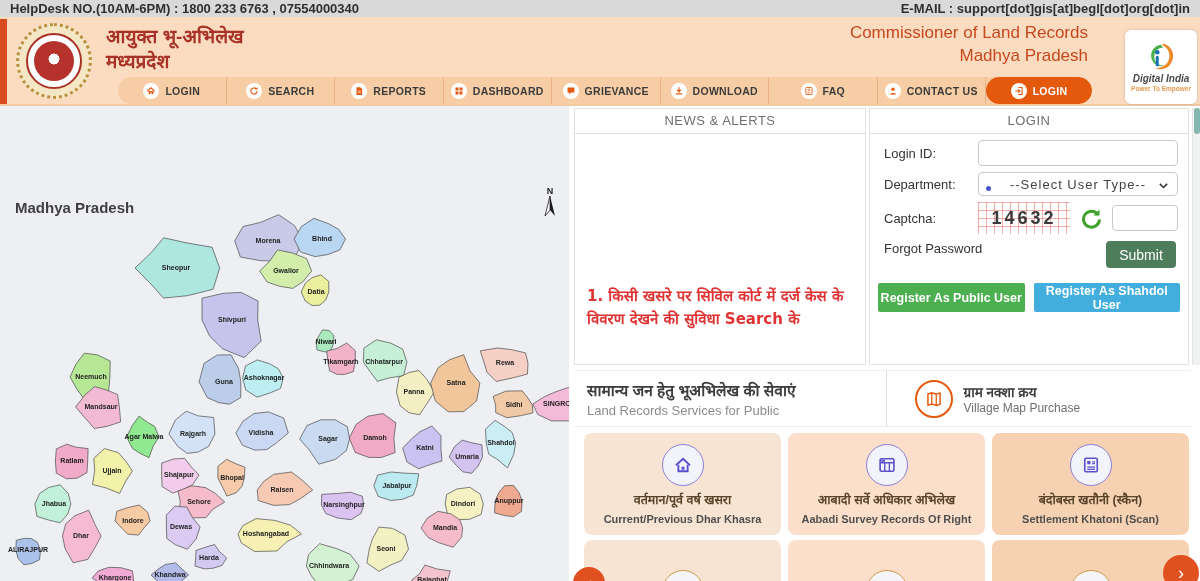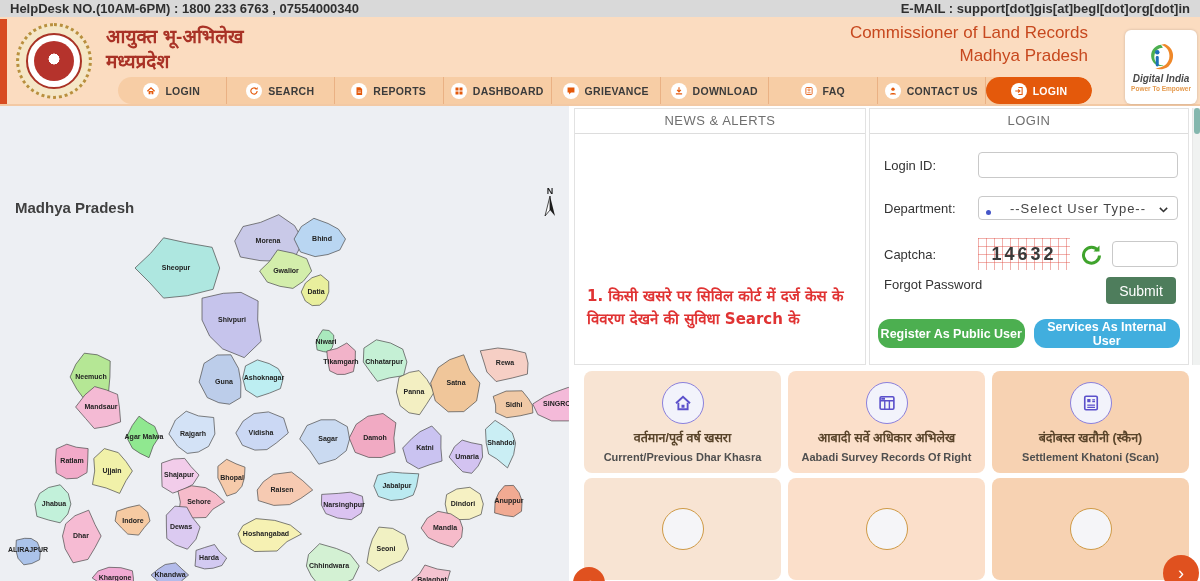--- a/index.html
+++ b/index.html
@@ -50,41 +50,41 @@
   .panel{background:#fff;border:1px solid #e2e2e2}
   .panel .phead{height:25px;line-height:24px;text-align:center;color:#6f6f6f;font-size:13px;
     border-bottom:1px solid #ddd;letter-spacing:.5px}
   .news-panel{width:292px;position:relative;overflow:hidden}
   .news-item{position:absolute;left:12px;right:10px;top:176px;color:#e03333;font-weight:bold;
     font-size:15px;line-height:1.55;font-family:"DejaVu Sans",sans-serif}
   .login-panel{flex:1;position:relative;overflow:hidden}
   .rail{width:8px;background:#f0f2f1;border-left:1px solid #e7e7e7;position:relative}
   .rail-thumb{position:absolute;top:0;left:1px;width:6px;height:26px;background:#84b7ae;border-radius:3px}
 
-  .lrow{display:flex;align-items:center;margin:18px 10px 0 14px}
+  .lrow{display:flex;align-items:center;margin:6px 10px 0 14px}
   .lrow label{width:94px;font-size:13px;color:#333}
   .txt{flex:1;height:26px;border:1px solid #c9c9c9;border-radius:4px;background:#fff;font-size:13px;padding:0 6px}
   .selectbox{flex:1;height:24px;border:1px solid #c9c9c9;border-radius:4px;background:#fff;position:relative;
     display:flex;align-items:center;justify-content:center;font-size:13px;color:#444;letter-spacing:1px;cursor:pointer}
   .selectbox .chev{position:absolute;right:7px;top:6px;width:13px;height:13px;color:#333}
   .selectbox .dot{position:absolute;left:7px;bottom:4px;width:5px;height:5px;border-radius:50%;background:#4556c8}
   .pw-wrap{flex:1;position:relative}
   .pw-wrap input{width:100%;height:26px;border:1px solid #c9c9c9;border-radius:4px;padding:0 24px 0 6px;font-size:13px}
   .eye{position:absolute;right:7px;top:6px;width:14px;height:14px;color:#444;cursor:pointer}
   .cap-box{width:92px;height:32px;display:flex;align-items:center;justify-content:center;font-size:18px;
     font-weight:bold;color:#3a3a3a;letter-spacing:3px;
     background:repeating-linear-gradient(to right,rgba(224,80,70,.45) 0 1px,transparent 1px 8px),
                repeating-linear-gradient(to bottom,rgba(224,80,70,.45) 0 1px,transparent 1px 8px)}
   .refresh{width:22px;height:22px;color:#3fa32c;margin:0 10px;cursor:pointer}
   .cap-input{width:66px;height:26px;border:1px solid #c9c9c9;border-radius:4px}
   .forgot-row{display:flex;justify-content:space-between;align-items:flex-start;margin:7px 12px 0 14px}
   .forgot{font-size:13px;color:#333;cursor:pointer}
   .submit{width:70px;height:27px;background:#4e7d5c;color:#fff;border:none;border-radius:4px;font-size:14px;cursor:pointer}
   .reg-row{display:flex;gap:9px;margin:15px 8px 0 8px}
-  .reg{flex:1;height:29px;border:none;border-radius:12px;color:#fff;font-weight:bold;font-size:12.5px;cursor:pointer}
+  .reg{flex:1;height:29px;border:none;border-radius:2px;color:#fff;font-weight:bold;font-size:12.5px;cursor:pointer}
   .reg.public{background:#4caf50}
   .reg.internal{background:#41aede}
 
   .services-header{display:flex;align-items:stretch;height:57px;margin:5px 9px 0 2px;background:#fff;
     border-top:1px solid #f0f0f0;border-bottom:1px solid #ececec}
   .svc-left{flex:1.08;padding-left:13px;border-right:1px solid #ddd;display:flex;flex-direction:column;justify-content:center;gap:2px}
   .svc-hi{font-size:15.5px;font-weight:bold;color:#3d3d3d}
   .svc-en{font-size:13px;color:#8c8c8c}
   .svc-right{flex:1;display:flex;align-items:center;gap:11px;padding-left:28px}
   .vm-ico{width:38px;height:38px;min-width:38px;border-radius:50%;border:2px solid #e4590b;color:#e4590b;
@@ -384,29 +384,47 @@
             <input class="cap-input" type="text" style="">
           </div>
 
           <div class="forgot-row">
             <a class="forgot">Forgot Password</a>
             <button class="submit">Submit</button>
           </div>
 
           <div class="reg-row">
             <button class="reg public">Register As Public User</button>
-            <button class="reg internal">Services As Internal User</button>
+            <button class="reg internal">Register As Shahdol User</button>
           </div>
         </section>
 
         <div class="rail">
           <div class="rail-thumb"></div>
         </div>
       </div>
 
+      <div class="services-header">
+        <div class="svc-left">
+          <div class="svc-hi">सामान्य जन हेतु भूअभिलेख की सेवाएं</div>
+          <div class="svc-en">Land Records Services for Public</div>
+        </div>
+        <div class="svc-right">
+          <span class="vm-ico">
+              <svg viewBox="0 0 16 16">
+                <path d="M2.6 3.6 6 2.4l4 1.4 3.4-1.2v10l-3.4 1.2-4-1.4-3.4 1.2z" fill="none" stroke="currentColor" stroke-width="1.3"></path>
+                <path d="M6 2.4v10.2M10 3.8v10.2" stroke="currentColor" stroke-width="1.1"></path>
+              </svg>
+            </span>
+          <div>
+            <div class="vm-hi">ग्राम नक्शा क्रय</div>
+            <div class="vm-en">Village Map Purchase</div>
+          </div>
+        </div>
+      </div>
 
       <div class="cards" id="cards-row1">
           <div class="card">
             <span class="circ">
               <svg viewBox="0 0 16 16">
                 <path d="M2.4 8.2 8 3l5.6 5.2" fill="none" stroke="currentColor" stroke-width="1.5"></path>
                 <path d="M4.3 7.8V13h7.4V7.8" fill="none" stroke="currentColor" stroke-width="1.5"></path>
                 <rect x="6.8" y="9.4" width="2.4" height="2.4" fill="currentColor"></rect>
               </svg>
             </span>

